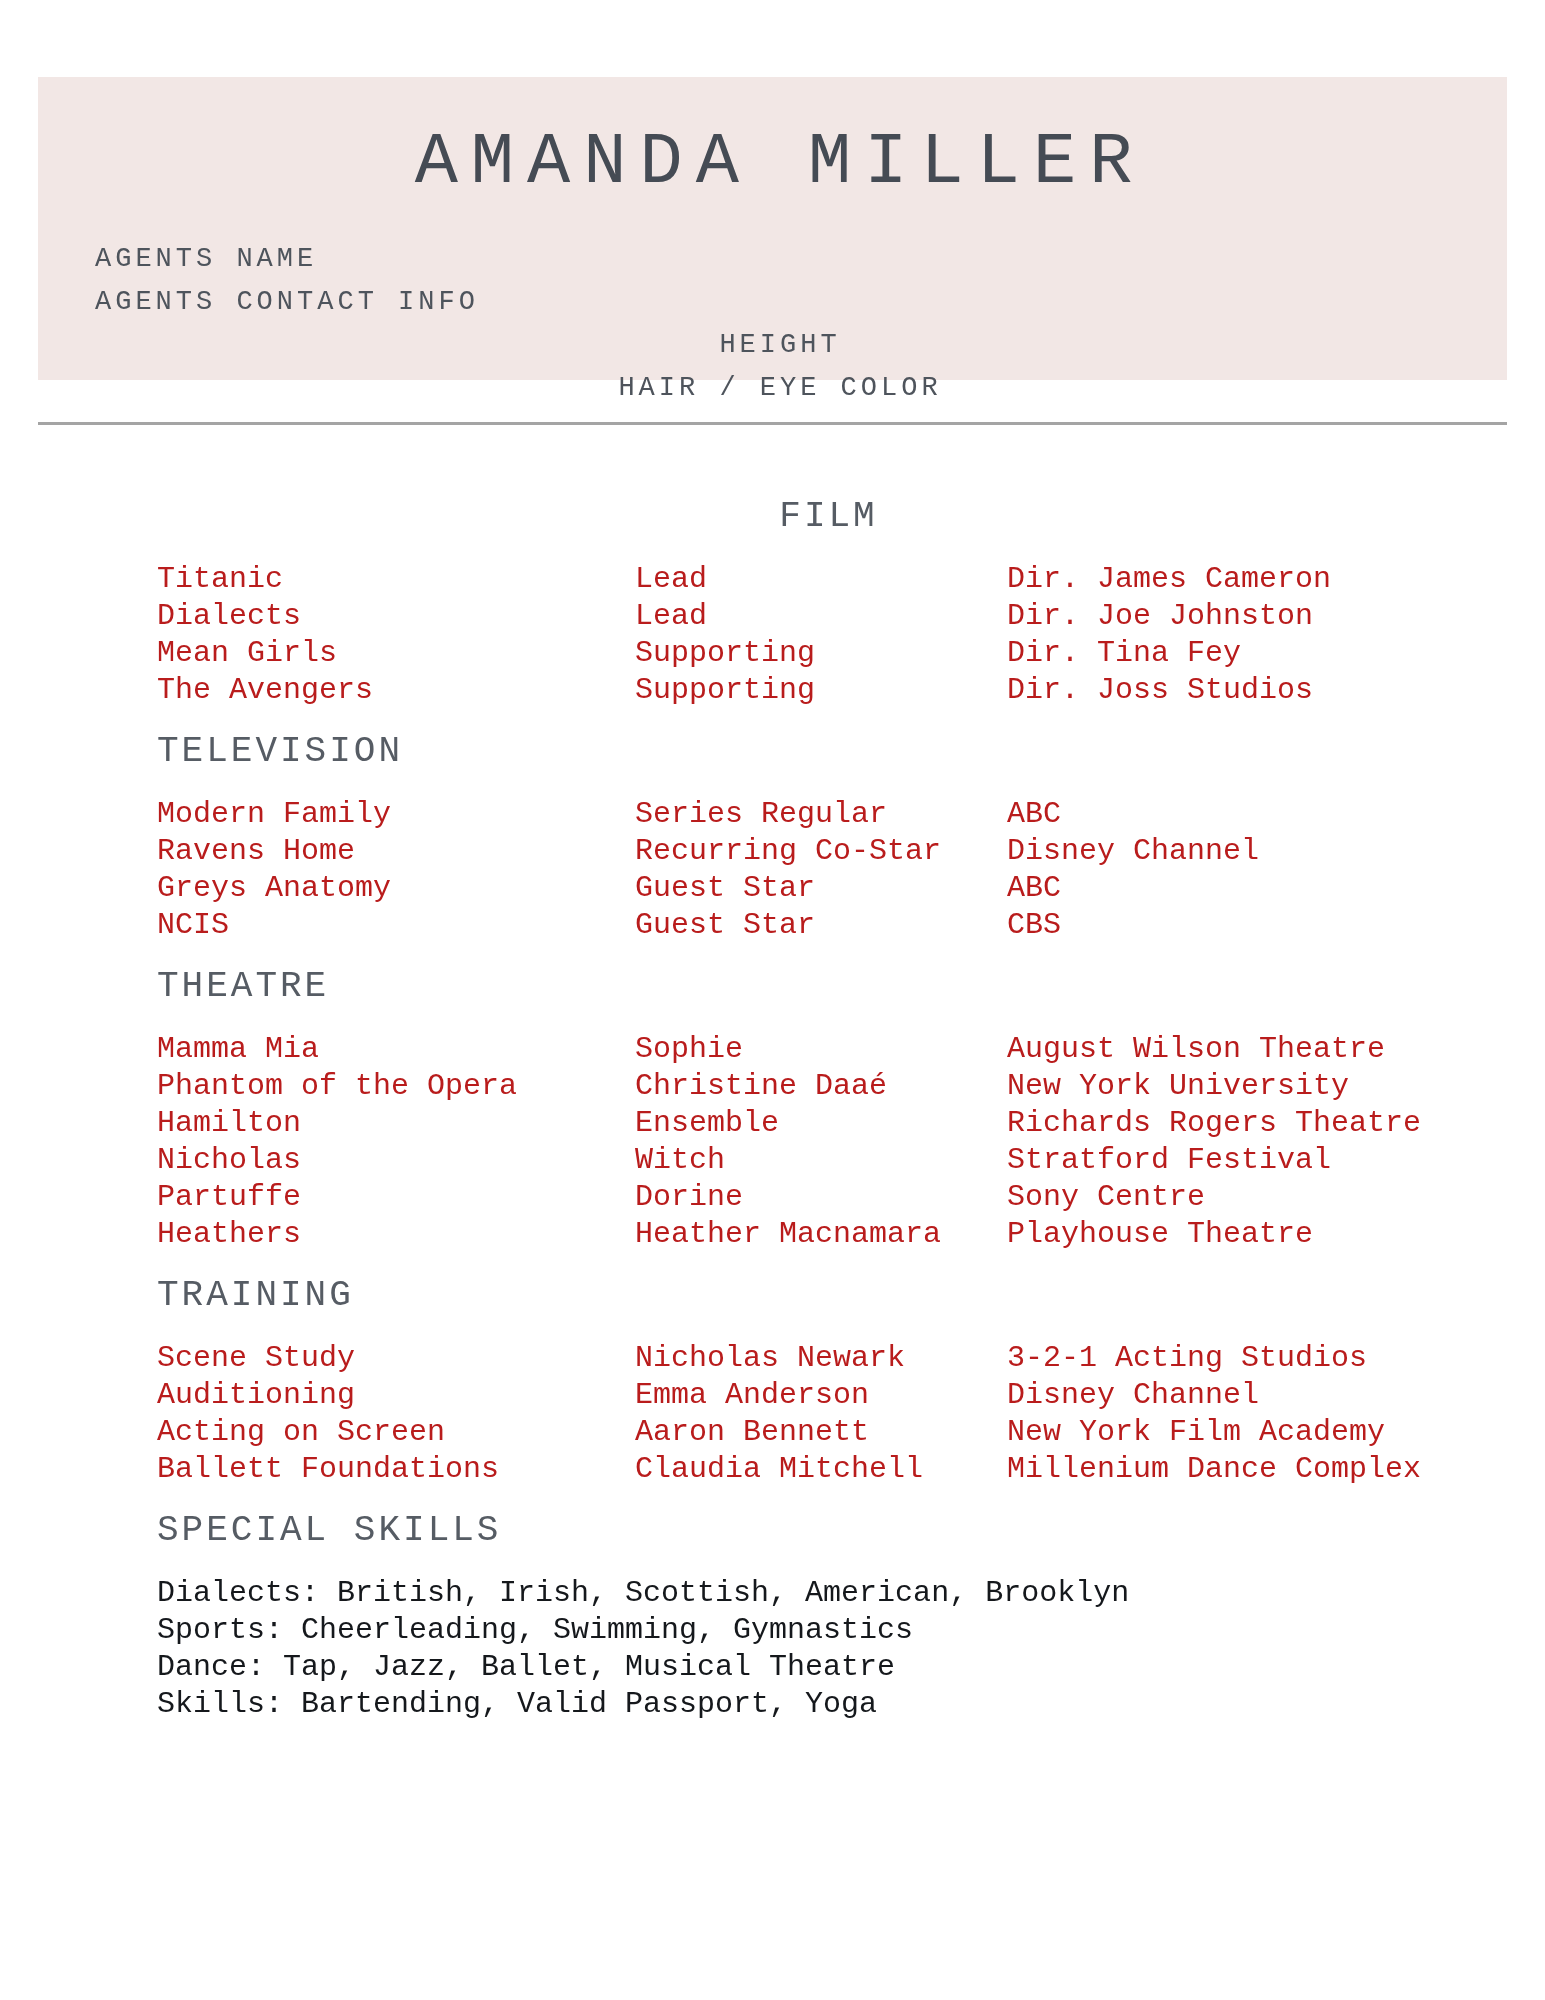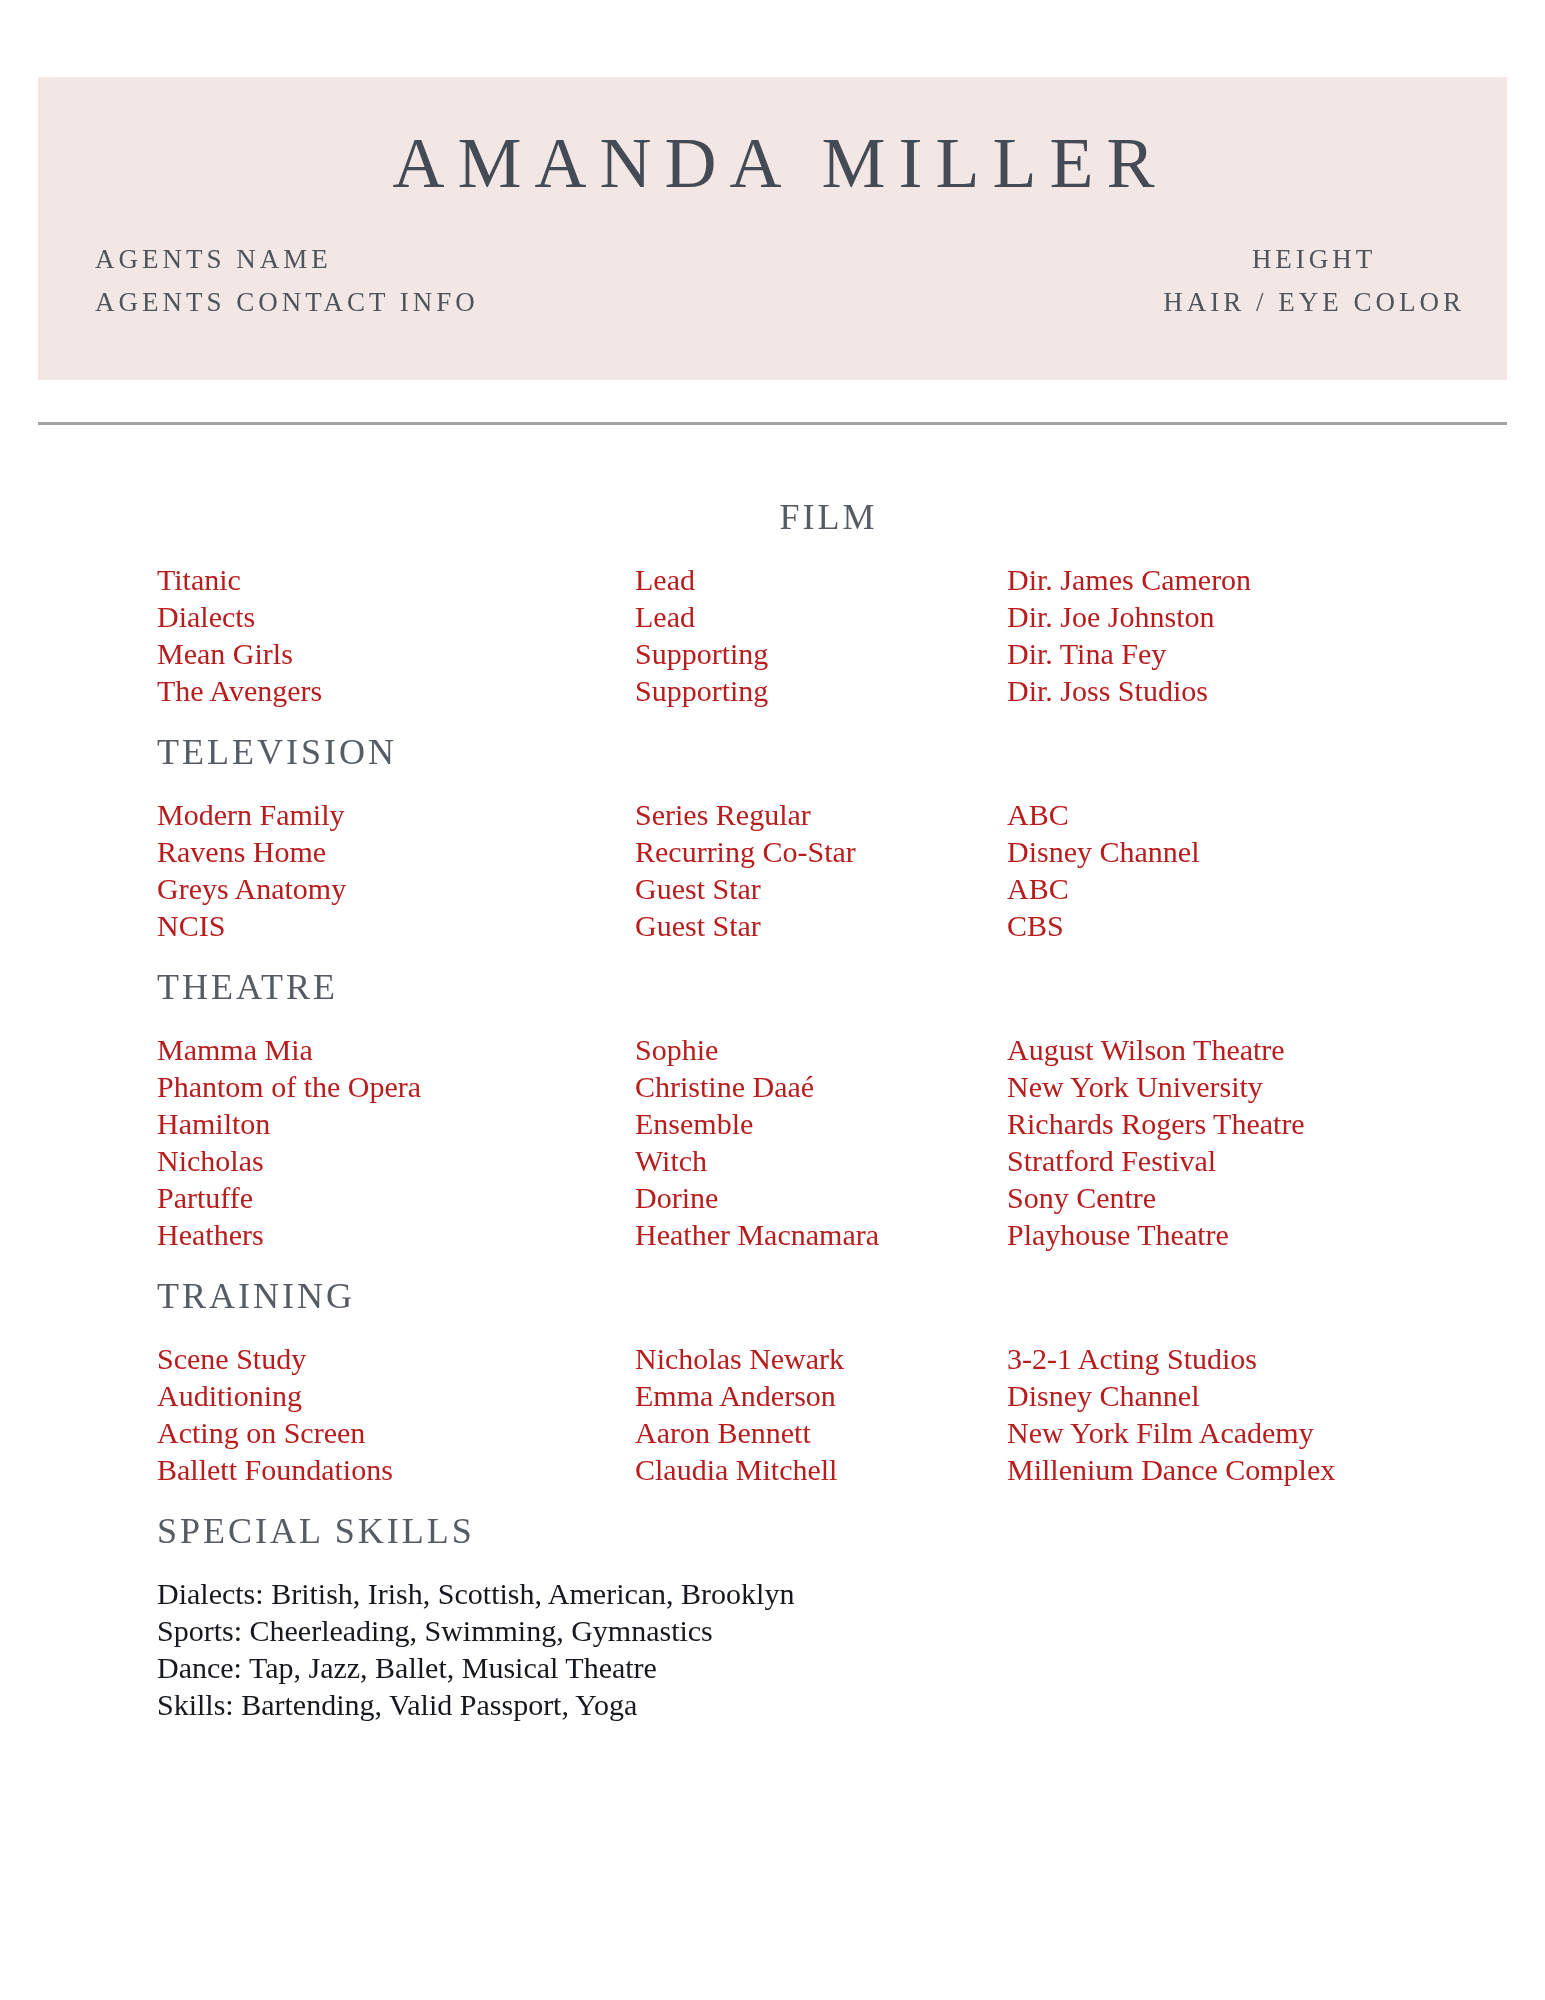--- a/index.html
+++ b/index.html
@@ -8,21 +8,21 @@
     background: #ffffff;
   }
   .page {
     position: relative;
     width: 1545px;
     height: 2000px;
     background: #ffffff;
     box-sizing: border-box;
     padding-top: 77px;
     overflow: hidden;
-    font-family: Liberation Serif, serif;
+    font-family: Liberation Mono, monospace;
   }
   .band {
     margin: 0 38px;
     height: 303px;
     background: #f2e7e5;
     box-sizing: border-box;
     padding: 50px 42px 0 57px;
   }
   .actor-name {
     margin: 0;
@@ -34,20 +34,21 @@
     color: #454b54;
   }
   .band-info {
     display: flex;
     justify-content: space-between;
     margin-top: 39px;
     font-size: 27px;
     letter-spacing: 4px;
     line-height: 43px;
     color: #4e545c;
+    flex-direction: column;
   }
   .band-info .right { text-align: center; }
   .divider {
     height: 3px;
     background: #a4a4a4;
     margin: 42px 38px 0;
   }
   .content {
     padding: 0 45px 0 157px;
   }

